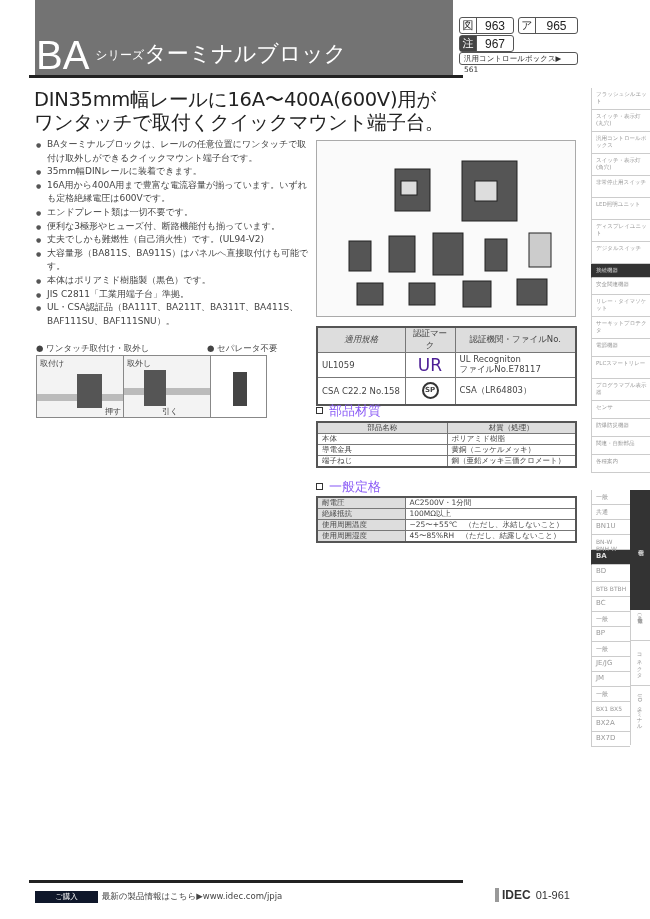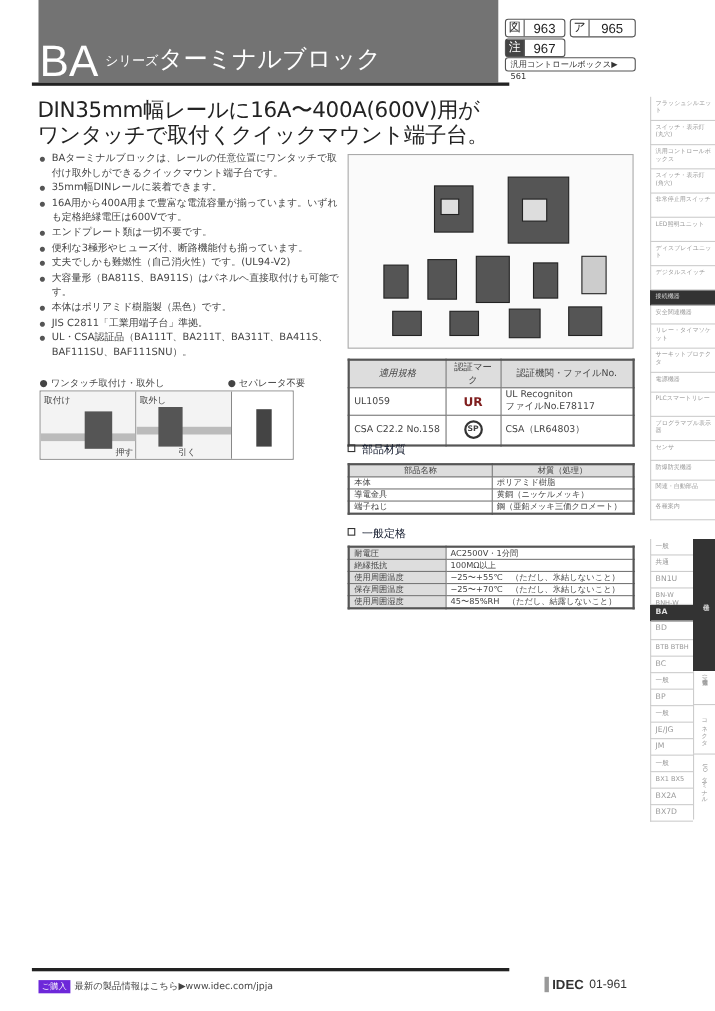--- a/index.html
+++ b/index.html
@@ -31,31 +31,31 @@
   .fig-box { left: 36px; top: 355px; width: 231px; height: 63px; border: 1px solid #888; display: flex; }
   .fig-cell { position: relative; border-right: 1px solid #888; background: #f3f3f3; overflow: hidden; }
   .fig-cell:last-child { border-right: none; background: #fff; }
   .fig-cell .lbl { position: absolute; font-size: 8px; color: #444; }
 
   table { border-collapse: collapse; font-size: 8.5px; color: #444; }
   td, th { border: 1px solid #777; padding: 0 4px; font-weight: normal; text-align: left; }
   th { background: #ddd; text-align: center; }
   .tbl-outer { border: 2px solid #555; }
 
-  .sec-title { font-size: 10px; color: #0f172a; white-space: nowrap; }
+  .sec-title { font-size: 13px; color: #8b5cf6; white-space: nowrap; }
   .sec-title .box { display: inline-block; width: 7px; height: 7px; border: 1.5px solid #333; margin-right: 6px; vertical-align: 1px; }
 
   
   .sidebar { left: 591px; top: 88px; width: 59px; }
   .sb-item { height: 22px; border-bottom: 1px solid #ccc; border-left: 1px solid #ccc; font-size: 5.5px; line-height: 7px; color: #999; padding: 3px 3px 0 4px; }
   .sb-item.active { background: #333; color: #ddd; border-left-color: #333; }
 
   .footer-line { left: 29px; top: 880px; width: 434px; height: 3px; background: #222; }
   .footer-left { left: 35px; top: 891px; font-size: 8.5px; color: #444; white-space: nowrap; display: flex; align-items: center; }
-  .buy { background: #6d28d9; color: #fff; font-size: 7.5px; padding: 1px 3px; margin-right: 4px; }
+  .buy { background: #0f172a; color: #fff; font-size: 7.5px; padding: 1px 20px; margin-right: 4px; }
   .footer-right { left: 495px; top: 888px; font-family: "Liberation Sans", sans-serif; font-size: 11px; color: #333; display: flex; align-items: center; white-space: nowrap; }
   .idec-bar { width: 4px; height: 14px; background: #999; margin-right: 3px; }
 </style>
 </head>
 <body>
 
 <div class="abs hdr-band"></div>
 <div class="abs hdr-title">
   <span>BA</span><span class="ser">シリーズ</span><span class="tb">ターミナルブロック</span>
 </div>
@@ -138,21 +138,21 @@
 
 <table class="abs tbl-outer" style="left:316px;top:326px;width:261px;">
   <tbody>
       <tr style="height:10px;">
     <th style="width:88px;font-style:italic;">適用規格</th>
     <th style="width:50px;">認証マーク</th>
     <th>認証機関・ファイルNo.</th>
   </tr>
   <tr style="height:25px;">
     <td>UL1059</td>
-    <td style="text-align:center;font-weight:bold;font-size:11px;color:#7f1d1d;">UR</td>
+    <td style="text-align:center;font-weight:normal;font-size:17px;color:#4c1d95;">UR</td>
     <td>
           <div>UL Recogniton</div>
           <div>ファイルNo.E78117</div>
         </td>
   </tr>
   <tr style="height:27px;">
     <td>CSA C22.2 No.158</td>
     <td style="text-align:center;"><span style="display:inline-block;width:17px;height:17px;border:2px solid #333;border-radius:50%;font-size:7px;line-height:13px;font-weight:bold;">SP</span></td>
     <td>CSA（LR64803）</td>
   </tr>
@@ -188,24 +188,20 @@
         <td style="width:88px;background:#ddd;">耐電圧</td>
         <td>AC2500V・1分間</td>
       </tr>
   <tr style="height:9px;">
         <td style="background:#ddd;">絶縁抵抗</td>
         <td>100MΩ以上</td>
       </tr>
   <tr style="height:9px;">
         <td style="background:#ddd;">使用周囲温度</td>
         <td>−25〜+55℃　（ただし、氷結しないこと）</td>
-      </tr>
-  <tr style="height:9px;">
-        <td style="background:#ddd;">保存周囲温度</td>
-        <td>−25〜+70℃　（ただし、氷結しないこと）</td>
       </tr>
   <tr style="height:9px;">
         <td style="background:#ddd;">使用周囲湿度</td>
         <td>45〜85%RH　（ただし、結露しないこと）</td>
       </tr>
 </tbody>
   </table>
 
 <div class="abs sidebar">
   <div class="sb-item">フラッシュシルエット</div>

